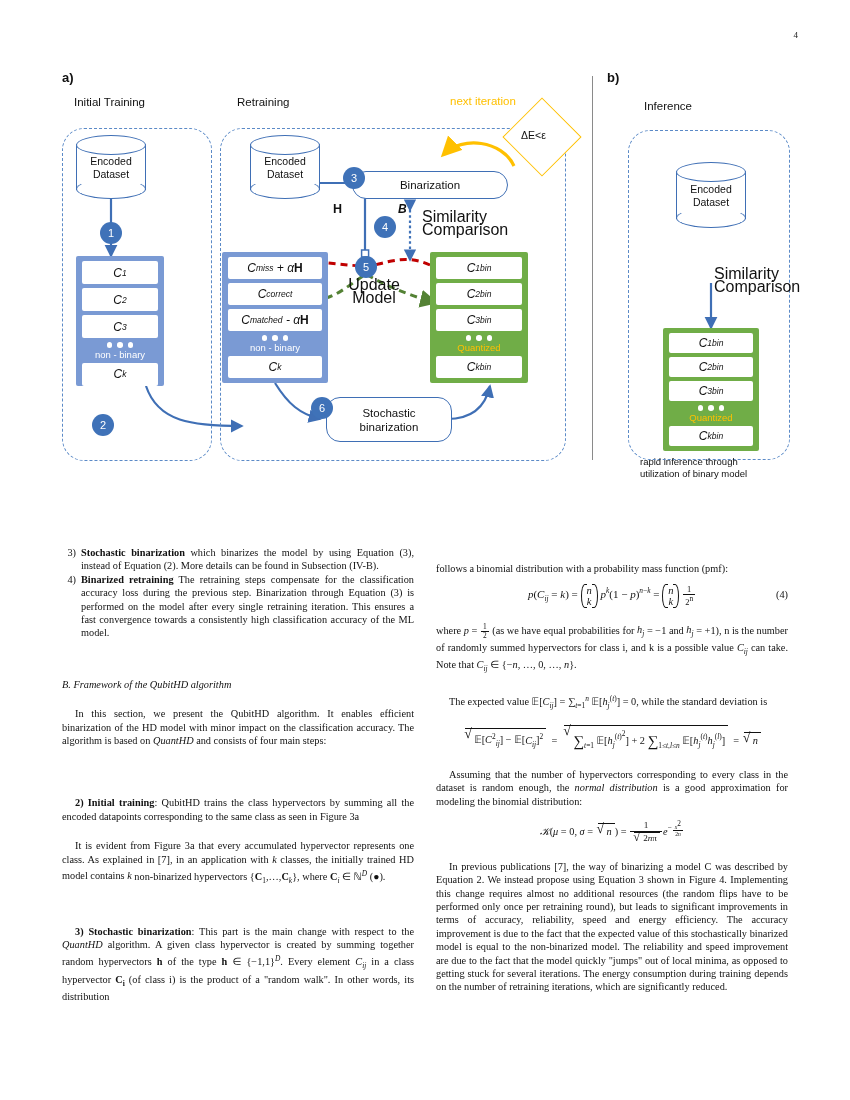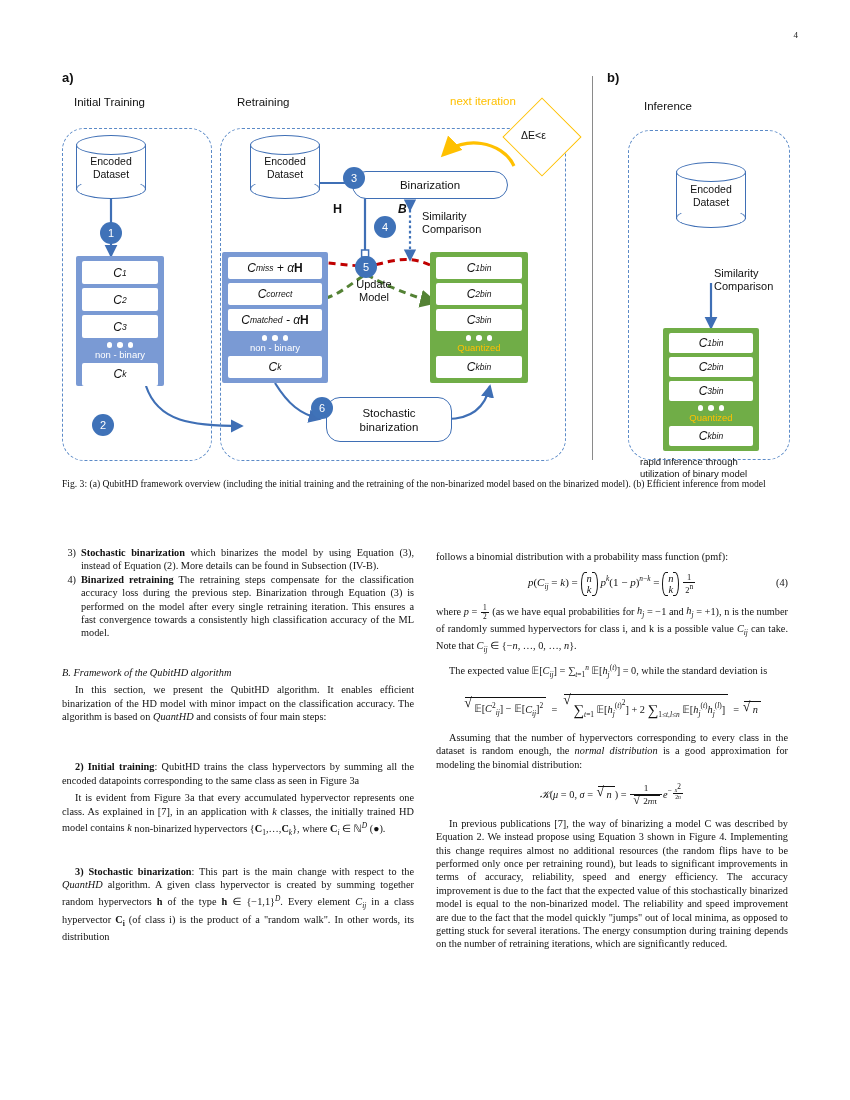--- a/index.html
+++ b/index.html
@@ -93,21 +93,21 @@
   .numcirc{
     position:absolute;width:22px;height:22px;border-radius:50%;
     background:#3f72b8;color:#fff;
     font-family:"Liberation Sans",sans-serif;font-size:11px;
     display:flex;align-items:center;justify-content:center;z-index:6;
   }
 
   
   .ftext{
     position:absolute;font-family:"Liberation Sans",sans-serif;
-    font-size:11px;color:#111;line-height:13px;
+    font-size:16px;color:#111;line-height:13px;
   }
   .ftext.small{font-size:9.5px;line-height:11.5px;}
   .ftext.bolditalic{font-weight:bold;font-style:italic;font-size:12px;}
   .ftext.bold{font-weight:bold;font-size:12.5px;}
   .ftext.gold{color:#ffc000;font-size:11.5px;}
 
   
   .diamond{
     position:absolute;width:54px;height:54px;border:1.6px solid #ffc000;
     transform:rotate(45deg);background:#fff;
@@ -128,21 +128,21 @@
   }
 
   
   .col{
     position:absolute;top:546px;width:352px;
     font-family:"Liberation Serif",serif;font-size:10.3px;line-height:13.4px;
     text-align:justify;color:#111;
   }
   .col.left{left:62px;}
   .col.right{left:436px;}
-  .col p{margin:4px 0 0 0;}
+  .col p{margin:16px 0 0 0;}
   .p-indent{text-indent:13px;}
   .gap{height:11px;}
   .list-item{
     display:flex;gap:0;margin-bottom:0;
   }
   .list-num{width:19px;flex:0 0 19px;text-align:right;padding-right:5px;box-sizing:border-box;}
   .list-body{flex:1;text-align:justify;}
   .sec-head{
     font-style:italic;font-weight:normal;margin:0 0 7px 0;
   }
@@ -343,21 +343,20 @@
     <div class="ftext gold" style="left:340px;top:25px;padding-left:48px;">next iteration</div>
     <div class="diamond" style="left:452px;top:39px;"></div>
     <div class="diamond-lbl" style="left:459px;top:59px;">ΔE&lt;ε</div>
 
     <div class="ftext" style="left:652px;top:197px;width:80px;">Similarity<br>Comparison</div>
 
     <div class="ftext small" style="left:578px;top:386px;width:150px;">rapid inference through<br>utilization of binary model</div>
 
   </div>
 
-  <div class="caption">Fig. 3: (a) QubitHD framework overview (including the initial training and the retraining of the non-binarized model based on the binarized model). (b) Efficient inference from model</div>
 
   <div class="col left">
 
     <div class="list-item">
       <div class="list-num">3)</div>
       <div class="list-body"><b>Stochastic binarization</b><span> which binarizes the model by using Equation (3), instead of Equation (2). More details can be found in Subsection (IV-B).</span></div>
     </div>
 
     <div class="list-item">
       <div class="list-num">4)</div>

